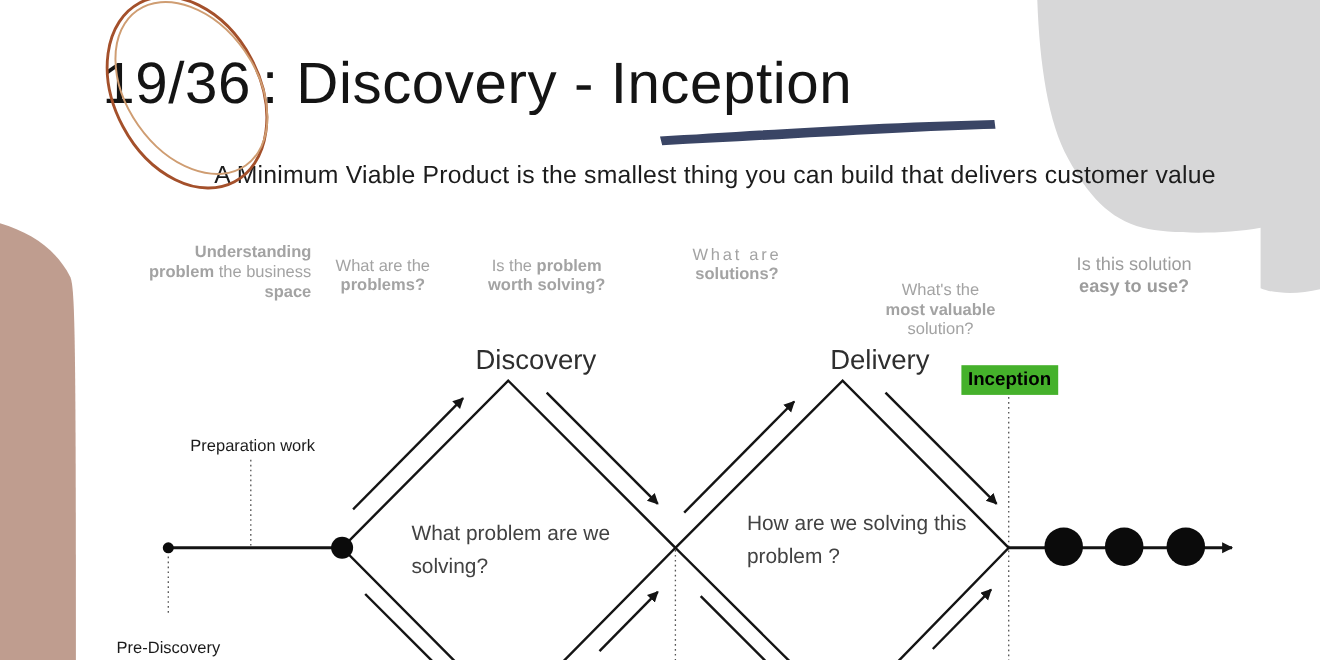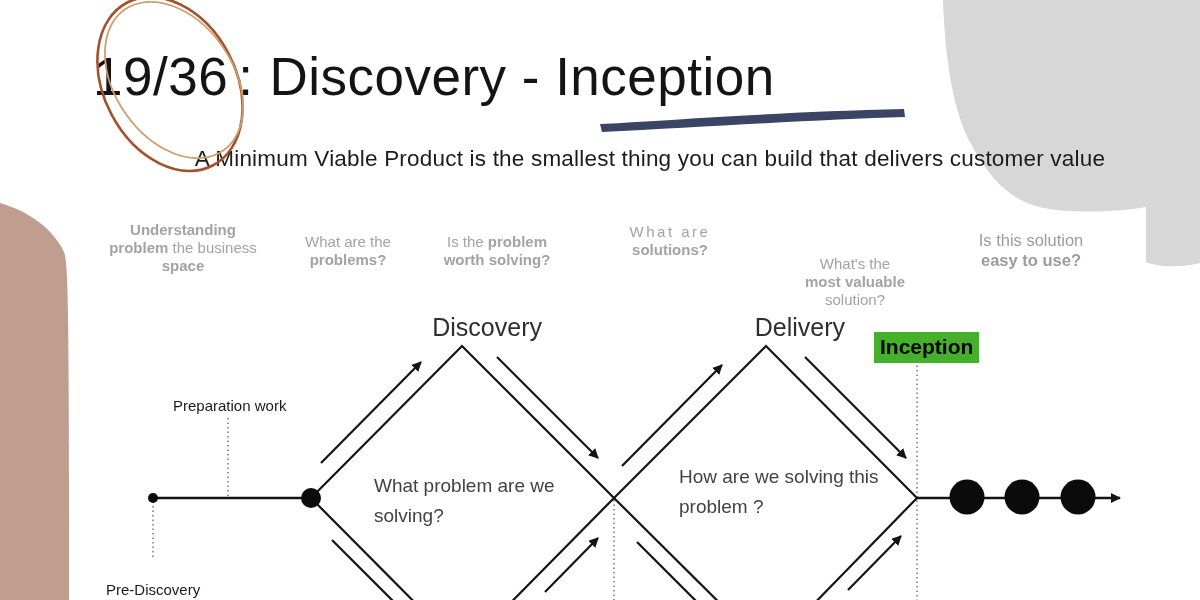--- a/index.html
+++ b/index.html
@@ -23,21 +23,21 @@
   .q4 .ls1{letter-spacing:2.5px;}
   .q4 .ls2{letter-spacing:3px;}
   .q6{font-size:16.5px;line-height:20px;color:#9c9c9c;text-align:center;}
 
   
   .diag-label{position:absolute;z-index:4;color:#1b1b1b;font-size:15px;}
   .phase-label{position:absolute;z-index:4;width:160px;text-align:right;
                color:#2e2e2e;font-size:25px;}
   .diamond-text{position:absolute;z-index:4;color:#424242;font-size:19px;line-height:29.5px;}
   .inception{position:absolute;left:874px;top:332px;z-index:5;background:#45b12b;
-             color:#000;font-weight:bold;font-size:21px;padding:3px 6px 4px 6px;}
+             color:#000;font-weight:bold;font-size:17px;padding:3px 6px 4px 6px;}
   .layer0{position:absolute;left:0;top:0;z-index:0;}
   .layer1{position:absolute;left:0;top:0;z-index:1;}
   .layer4{position:absolute;left:0;top:0;z-index:4;}
 </style>
 </head>
 <body>
 
 <div class="canvas">
 
   <svg class="layer0" width="1200" height="600" viewBox="0 0 1200 600">
@@ -53,21 +53,21 @@
   <div class="title-row">
     <span class="title-num">19/36</span><span class="title-colon">:</span><span>Discovery - Inception</span>
   </div>
 
   <svg class="abs" style="left:596px;top:100px;z-index:2;" width="318" height="38" viewBox="0 0 318 38">
     <path d="M4,24 C80,20 180,12 308,9 L309,17 C230,19 110,27 6,32 Z" fill="#3a4565"></path>
   </svg>
 
   <div class="subtitle">A Minimum Viable Product is the smallest thing you can build that delivers customer value</div>
 
-  <div class="q" style="left:83px;top:221px;">
+  <div class="q" style="left:83px;top:221px;text-align:right;">
     <div><span class="b">Understanding</span></div>
     <div><span class="b">problem</span><span> the business</span></div>
     <div><span class="b">space</span></div>
   </div>
   <div class="q" style="left:248px;top:233px;">
     <div><span>What are the</span></div>
     <div><span class="b">problems?</span></div>
   </div>
   <div class="q" style="left:397px;top:233px;">
     <div><span>Is the </span><span class="b">problem</span></div>

